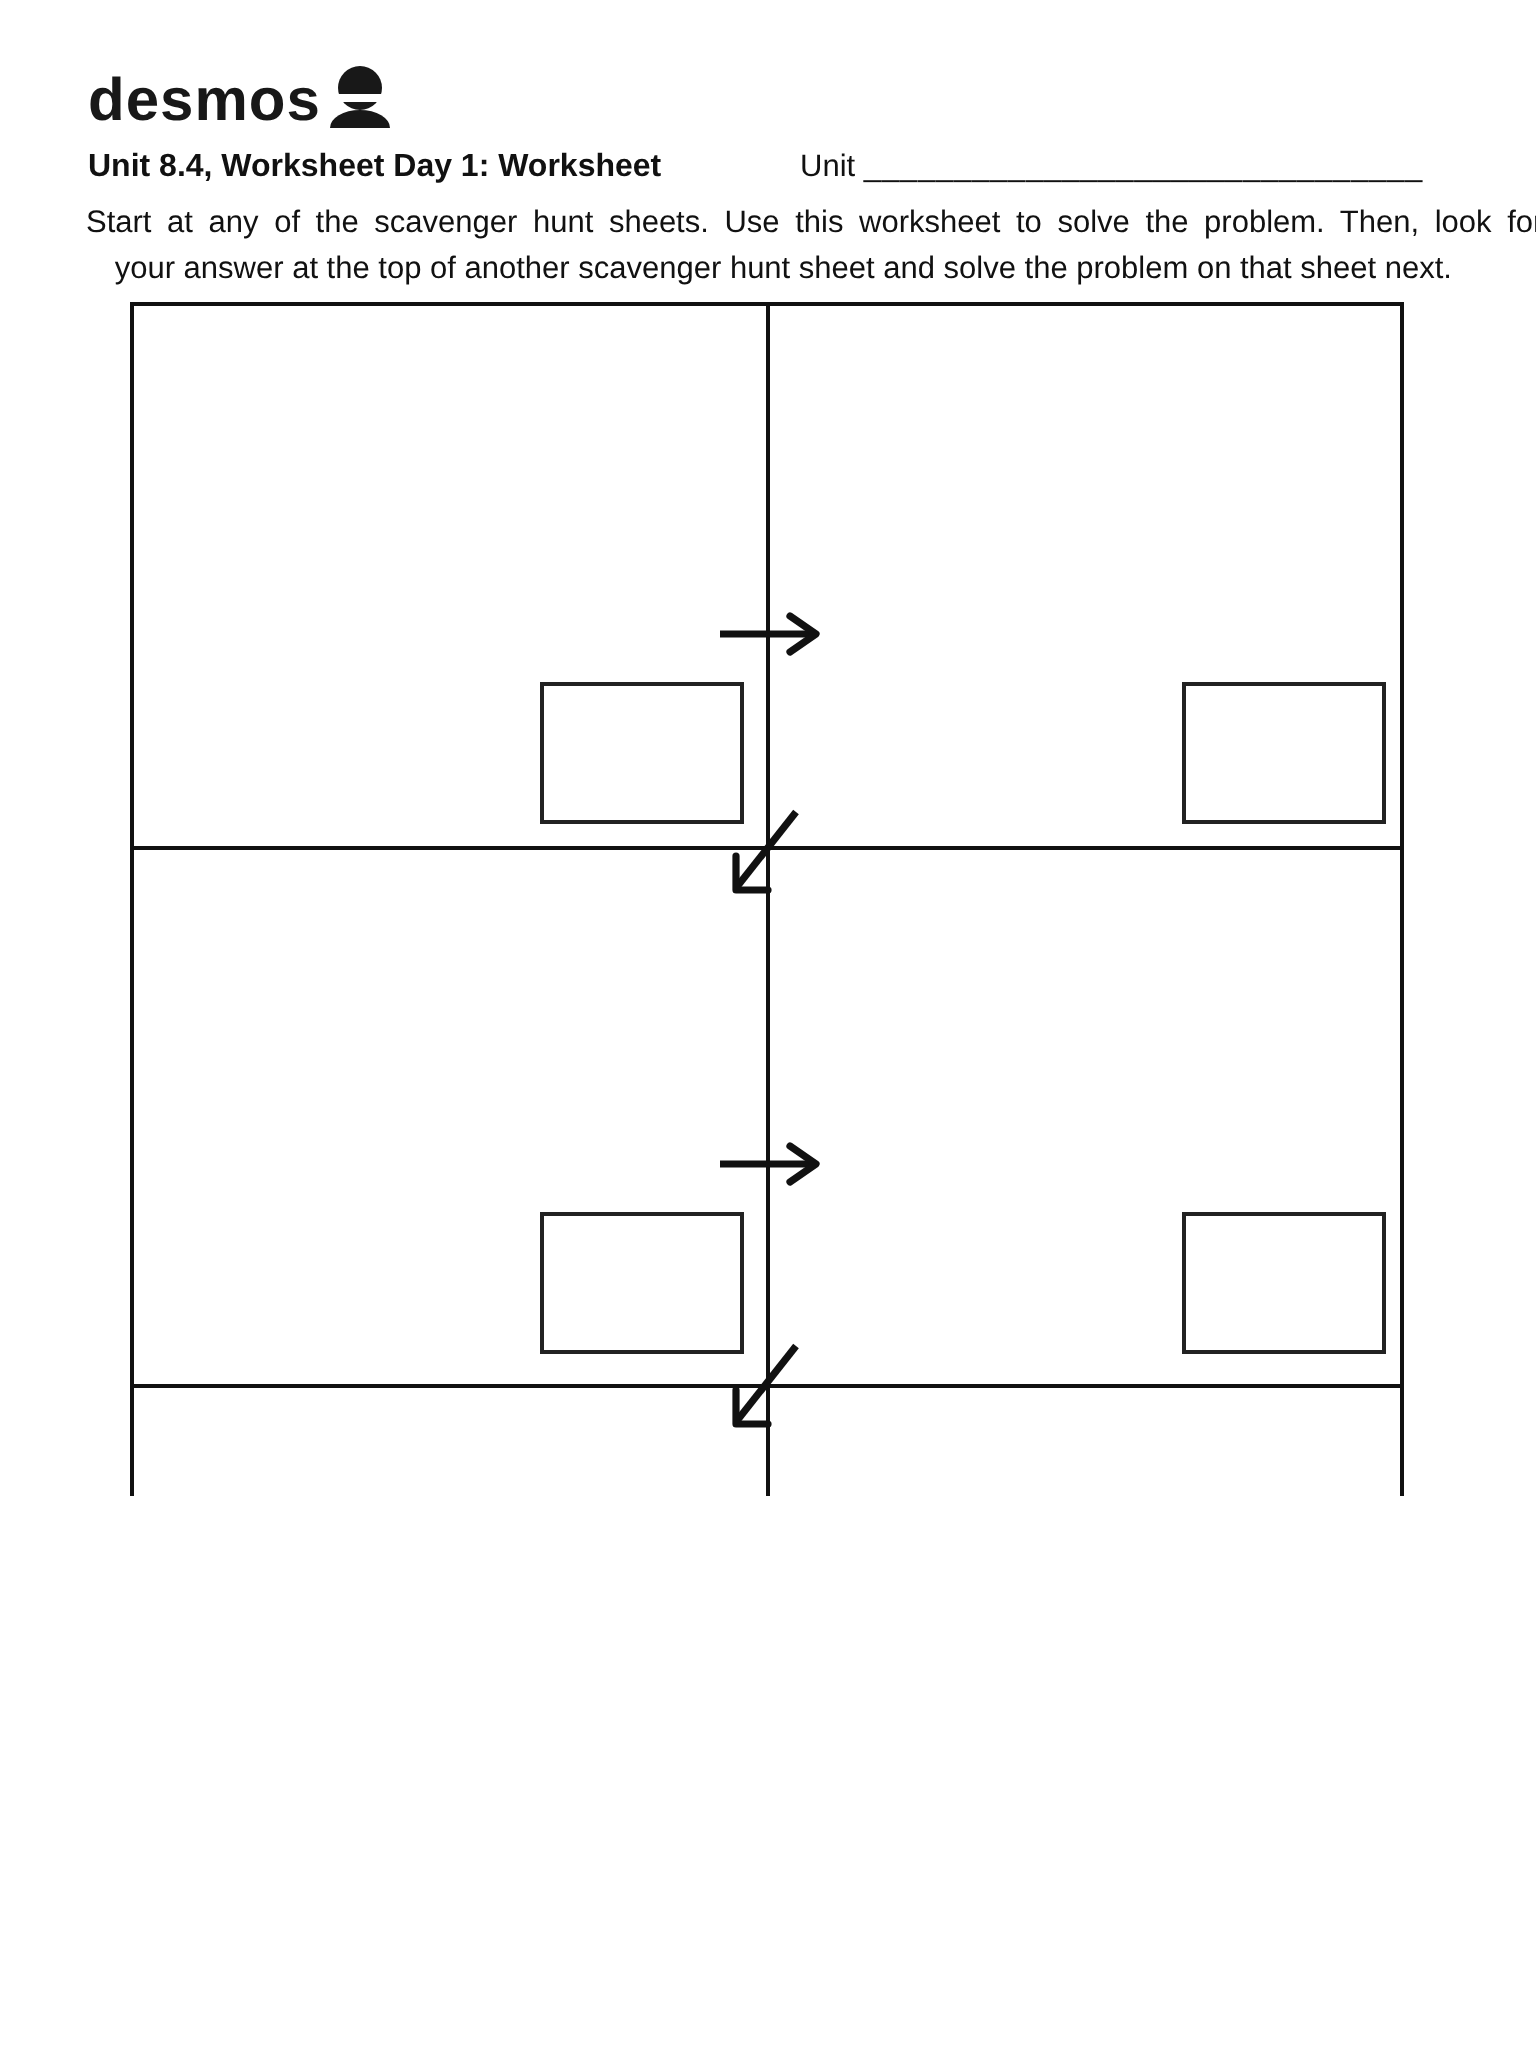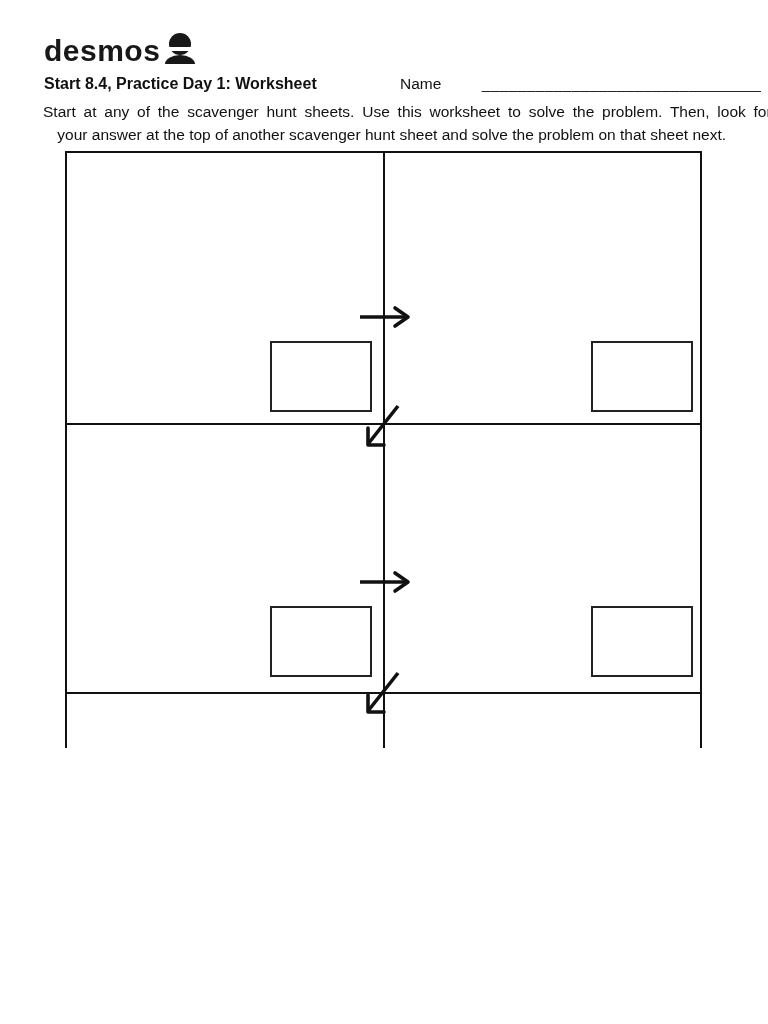--- a/index.html
+++ b/index.html
@@ -19,21 +19,21 @@
     font-size:30px;line-height:30px;font-weight:700;
     letter-spacing:0.5px;color:#181818;
   }
   .logo-icon{left:165px;top:33px;width:30px;height:30px;}
   .logo-icon .head{position:absolute;left:4px;top:0;width:22px;height:22px;border-radius:50%;background:#181818;}
   .logo-icon .band{position:absolute;left:2px;top:14px;width:26px;height:4px;background:#ffffff;}
   .logo-icon .body{position:absolute;left:0;top:22px;width:30px;height:9px;background:#181818;border-radius:15px 15px 0 0 / 9px 9px 0 0;}
 
   .doc-title{left:44px;top:75px;font-size:16px;line-height:18px;font-weight:700;}
   .name-row{left:400px;top:75px;font-size:15.5px;line-height:18px;white-space:nowrap;}
-  .name-blank{letter-spacing:0.4px;margin-left:36px;}
+  .name-blank{letter-spacing:0.4px;}
 
   
   .instructions{left:43px;top:101px;width:683px;font-size:15.5px;line-height:22.5px;}
   .instr-line1{word-spacing:3.5px;white-space:nowrap;}
   .instr-line2{white-space:nowrap;text-align:right;}
 
   
   .grid{
     left:65px;top:151px;width:637px;height:790px;
     border:2px solid #111111;box-sizing:border-box;
@@ -68,24 +68,24 @@
 
 <div class="page">
 
   <div class="abs logo-text">desmos</div>
   <div class="abs logo-icon">
     <div class="head"></div>
     <div class="band"></div>
     <div class="body"></div>
   </div>
 
-  <div class="abs doc-title">Start 8.4, Practice Day 1: Worksheet</div>
+  <div class="abs doc-title">Unit 8.4, Worksheet Day 1: Worksheet</div>
 
   <div class="abs name-row">
-    <span>Name</span>
+    <span>Unit</span>
     <span class="name-blank">_______________________________</span>
   </div>
 
   <div class="abs instructions">
     <div class="instr-line1">Start at any of the scavenger hunt sheets. Use this worksheet to solve the problem. Then, look for</div>
     <div class="instr-line2">your answer at the top of another scavenger hunt sheet and solve the problem on that sheet next.</div>
   </div>
 
   <div class="abs grid">
     <div class="vline"></div>

